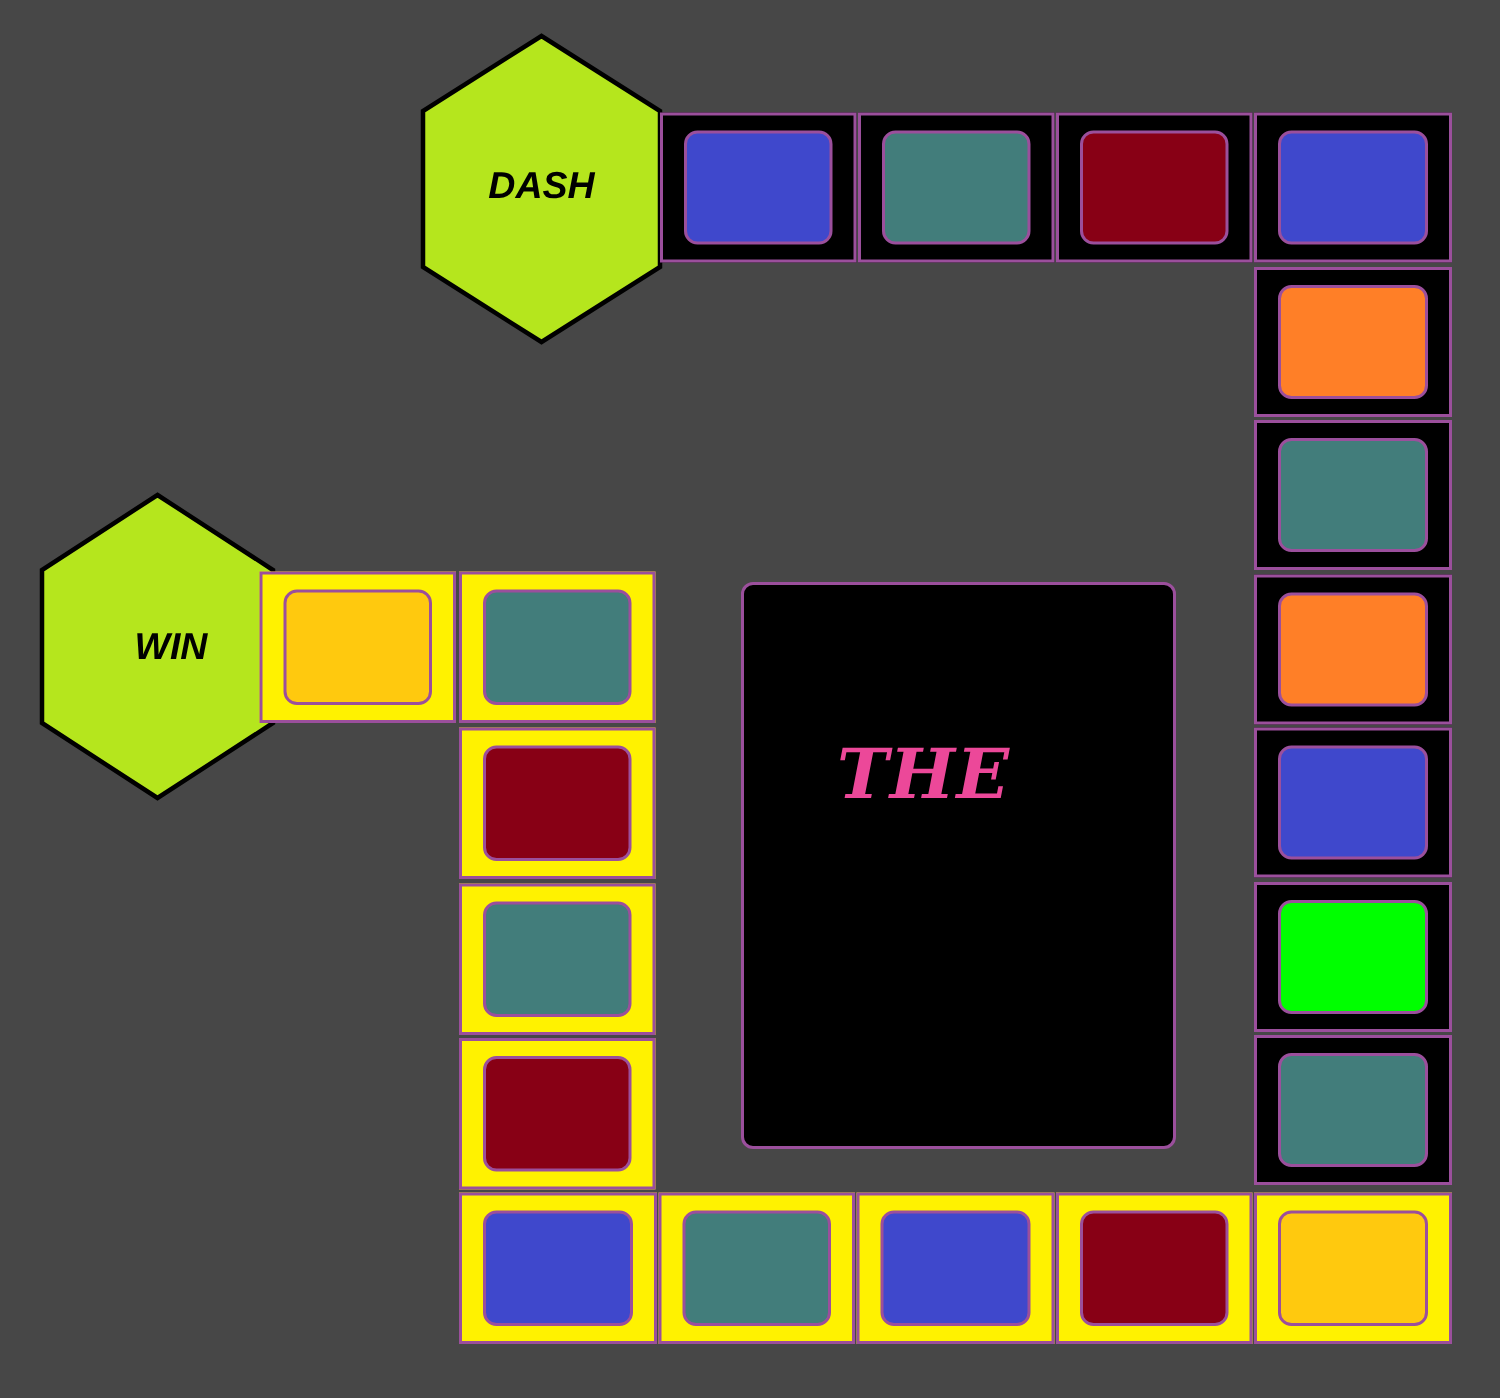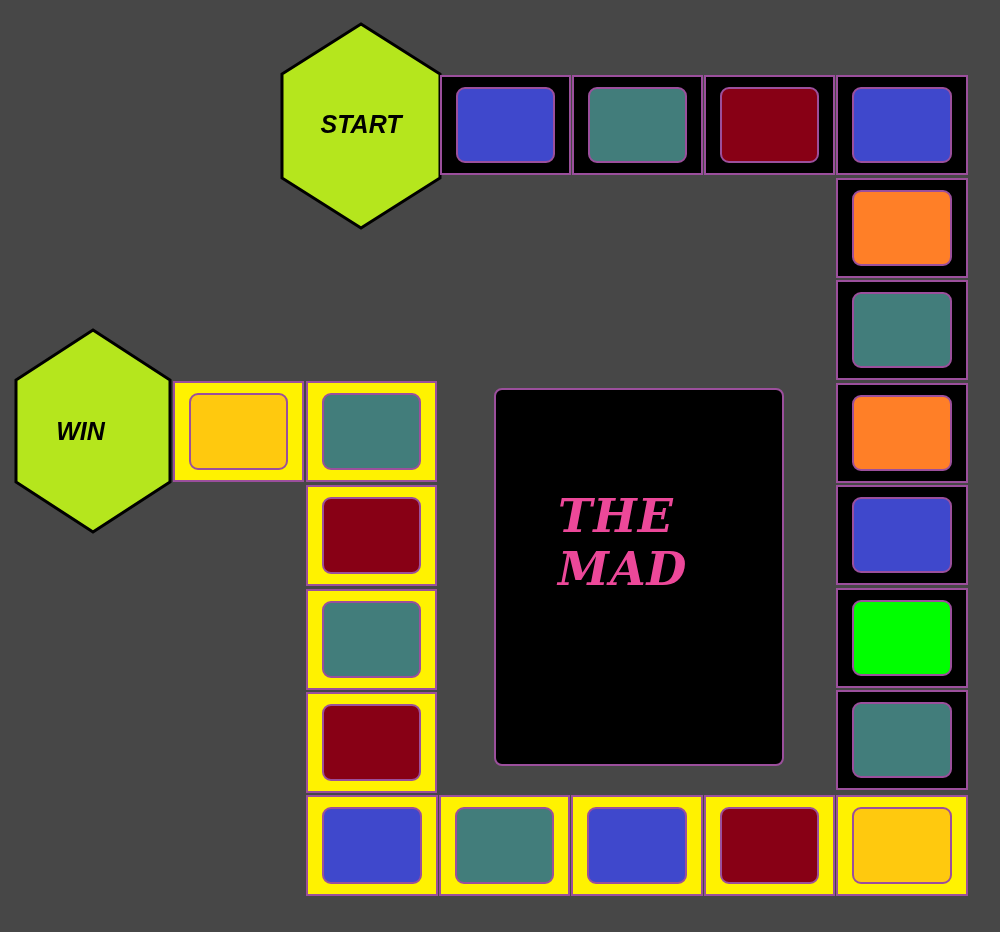--- a/index.html
+++ b/index.html
@@ -17,24 +17,24 @@
 </style>
 </head>
 <body>
 
 <div id="board">
 
   <div class="hex" style="left:280px;top:22px;width:162px;height:208px;">
     <svg width="162" height="208" viewBox="0 0 162 208">
       <polygon points="81,2 160,52 160,156 81,206 2,156 2,52" fill="#b5e61d" stroke="#000" stroke-width="3"></polygon>
     </svg>
-    <div class="label" style="top:88px;">START</div>
+    <div class="label" style="top:88px;">DASH</div>
   </div>
 
-  <div class="hex" style="left:14px;top:328px;width:133px;height:206px;">
+  <div class="hex" style="left:26px;top:328px;width:133px;height:206px;padding-left:43px;">
     <svg width="158" height="206" viewBox="0 0 158 206">
       <polygon points="79,2 156,52 156,154 79,204 2,154 2,52" fill="#b5e61d" stroke="#000" stroke-width="3"></polygon>
     </svg>
     <div class="label" style="top:89px;">WIN</div>
   </div>
 
   <div id="path">
       <div class="tile dark" style="left: 440px; top: 75px; width: 131px; height: 100px;">
         <div class="inner" style="background: rgb(63, 72, 204);"></div>
       </div>
@@ -93,17 +93,16 @@
         <div class="inner" style="background: rgb(66, 125, 123);"></div>
       </div>
       <div class="tile lit" style="left: 173px; top: 381px; width: 131px; height: 101px;">
         <div class="inner" style="background: rgb(255, 201, 14);"></div>
       </div>
     </div>
 
   <div class="card">
     <div class="title">
       <div>THE</div>
-      <div>MAD</div>
     </div>
   </div>
 
 </div>
 
 </body></html>

